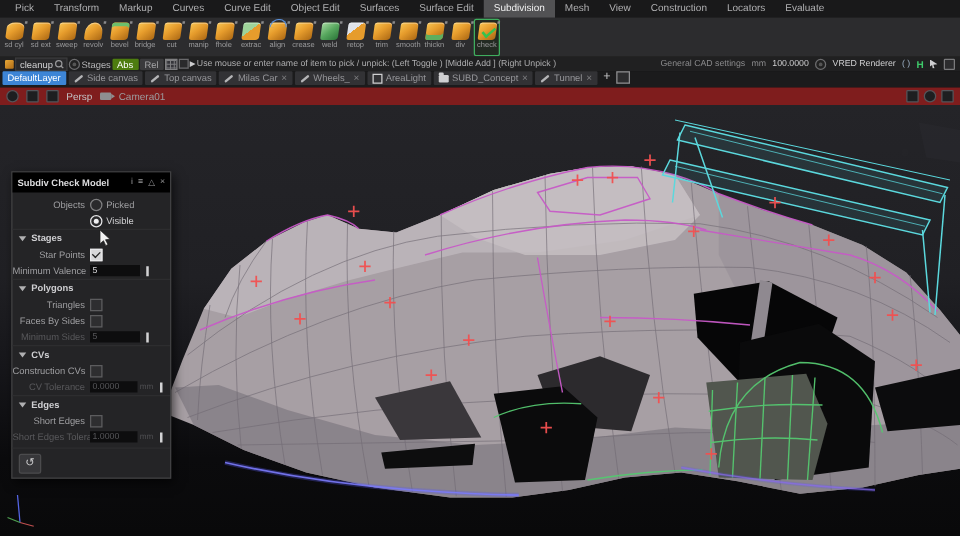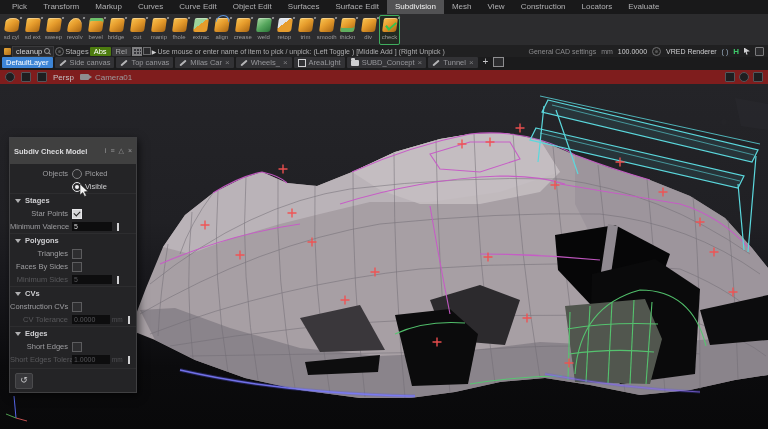--- a/index.html
+++ b/index.html
@@ -85,21 +85,21 @@
   .vb-right{margin-left:auto;display:flex;gap:4px;}
 
   
   .viewport{position:absolute;top:84px;left:0;width:768px;height:345px;
             background:linear-gradient(180deg,#242428 0%,#202024 40%,#16161a 62%,#0b0b0d 82%,#09090a 100%);}
   .viewport svg{position:absolute;top:0;left:0;}
 
   
   .dialog{position:absolute;left:9px;top:137px;width:126px;background:#242426;
           border:1px solid #404042;box-shadow:2px 3px 8px rgba(0,0,0,.6);z-index:6;font-size:7.5px;}
-  .dtitle{height:26px;background:#404040;display:flex;align-items:center;padding:0 4px;
+  .dtitle{height:16px;background:#000000;display:flex;align-items:center;padding:0 4px;
           color:#dcdcde;font-weight:bold;font-size:7.5px;}
   .dtitle .ticons{margin-left:auto;display:flex;gap:4px;color:#9a9a9c;font-weight:normal;font-size:7px;}
   .drow{display:flex;align-items:center;height:13px;}
   .dlabel{width:58px;min-width:58px;text-align:right;color:#9e9ea1;padding-right:4px;
           white-space:nowrap;overflow:hidden;}
   .dlabel.dis{color:#58585b;}
   .dhead{display:flex;align-items:center;gap:4px;height:13px;color:#cfcfd2;font-weight:bold;
          padding-left:5px;border-top:1px solid #2d2d2f;}
   .tri{width:0;height:0;border-left:3px solid transparent;border-right:3px solid transparent;border-top:4px solid #b0b0b2;}
   .radio{width:8px;height:8px;border:1px solid #808082;border-radius:50%;background:#2a2a2c;position:relative;margin-right:3px;}

